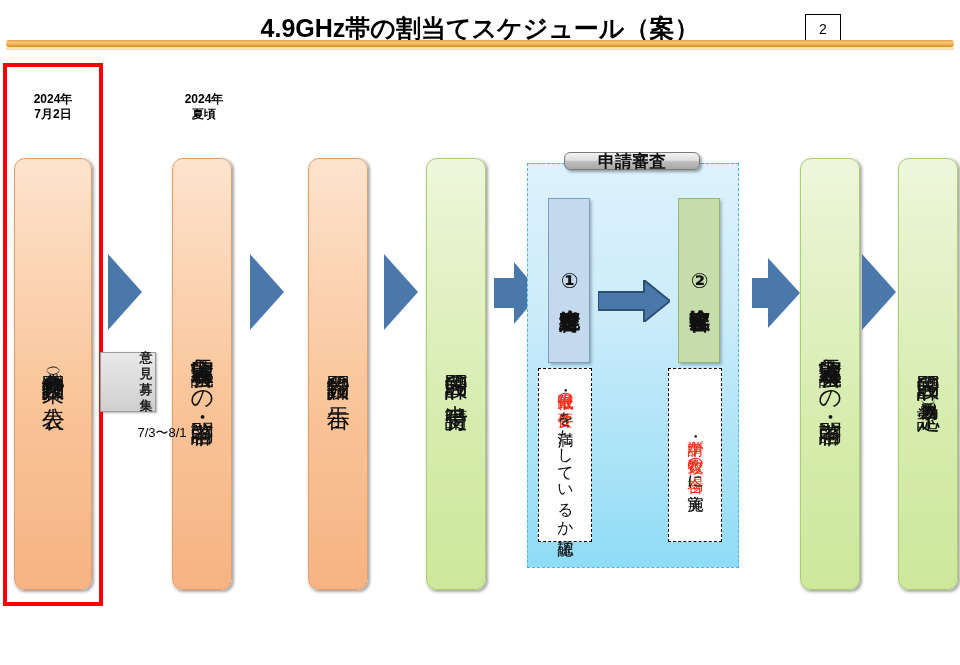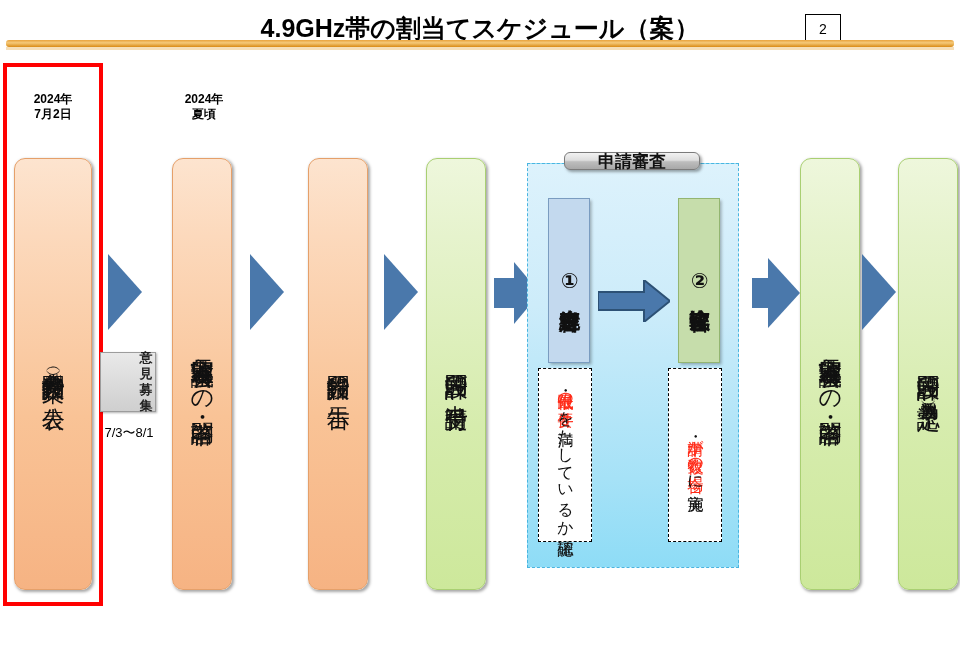--- a/index.html
+++ b/index.html
@@ -175,21 +175,21 @@
   <polygon points="20,0 46,31 20,62" fill="#4a78ab"></polygon>
 </svg>
 
 <svg class="block-arrow" style="left:752px;top:258px;" width="48" height="70" viewBox="0 0 48 70">
   <rect x="0" y="20" width="22" height="30" fill="#4a78ab"></rect>
   <polygon points="16,0 48,35 16,70" fill="#4a78ab"></polygon>
 </svg>
 
 <div class="opinion" style="left:100px;top:352px;width:56px;height:60px;">意見
 募集</div>
-<div class="opinion-date" style="left:96px;top:424px;width:66px;">7/3〜8/1</div>
+<div class="opinion-date" style="left:96px;top:424px;width:66px;padding-left:33px;">7/3〜8/1</div>
 
 <div class="panel" style="left:527px;top:163px;width:212px;height:405px;"></div>
 
 <div class="panel-title" style="left:564px;top:152px;width:136px;height:18px;border-radius:6px;">申請審査</div>
 
 <div class="step blue" style="left:548px;top:198px;width:42px;height:165px;">
   <div class="vtext">①絶対審査</div>
 </div>
 
 <div class="step green" style="left:678px;top:198px;width:42px;height:165px;">

